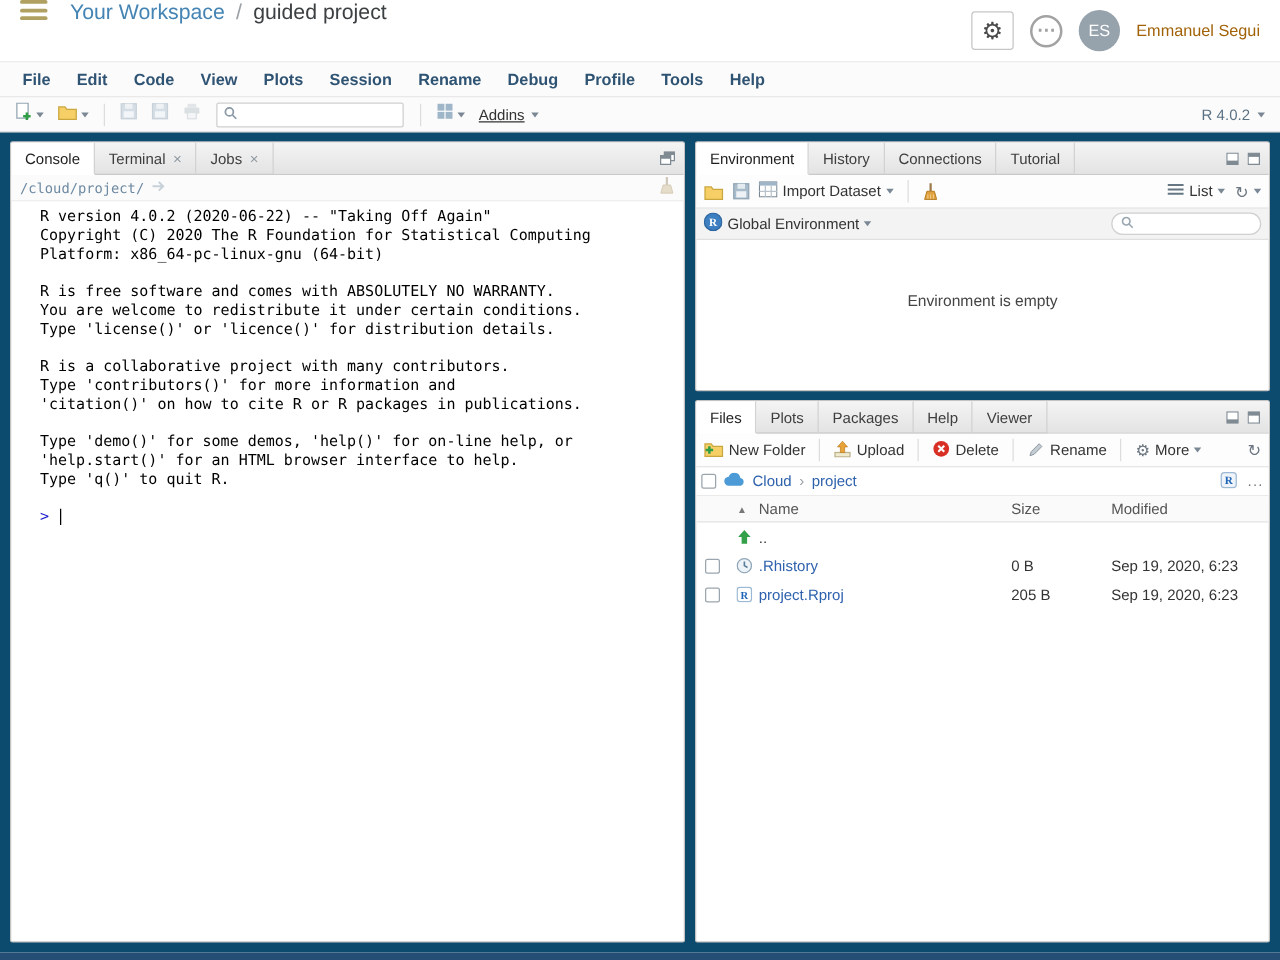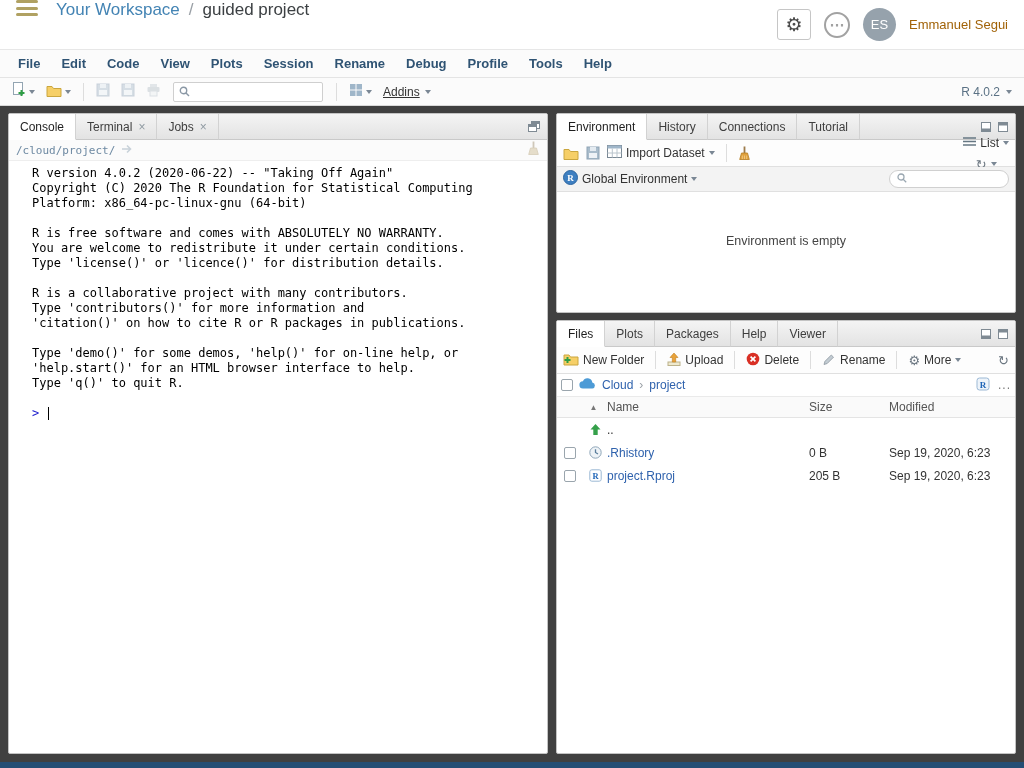--- a/index.html
+++ b/index.html
@@ -43,21 +43,21 @@
   .goto-box { display:flex; align-items:center; width:150px; height:20px; border:1px solid #cfcfcf;
               border-radius:2px; background:#fff; padding:0 5px; gap:5px; margin:0 4px; }
   .goto-box input { border:none; outline:none; width:100%; font-size:11px; color:#333;
                     font-family:"Liberation Sans",sans-serif; background:transparent;margin-top:40px; }
   .goto-box input::placeholder { color:#9aa3ab; }
   .addins { font-size:12px; color:#333; display:flex; align-items:center; gap:5px; }
   .r-version { margin-left:auto; color:#5a7184; font-size:12px; display:flex; gap:6px;
                align-items:center; padding-right:4px; cursor:pointer; }
 
   
-  .workspace { flex:1; background:#404040; padding:7px 8px 8px; display:flex; gap:8px; overflow:hidden; }
+  .workspace { flex:1; background:#0c4a6e; padding:7px 8px 8px; display:flex; gap:8px; overflow:hidden; }
   .pane { background:#fff; border:1px solid #c3c3c3; border-radius:2px;
           display:flex; flex-direction:column; overflow:hidden; }
   .left-pane { width:540px; flex:none; }
   .right-col { flex:1; display:flex; flex-direction:column; gap:7px; }
   .env-pane { height:200px; flex:none; }
   .files-pane { flex:1; }
 
   .tabbar { height:26px; background:linear-gradient(#f4f4f4,#e3e3e3); border-bottom:1px solid #c9c9c9;
             display:flex; align-items:stretch; flex:none; }
   .tab { padding:0 11px; display:flex; align-items:center; gap:6px; font-size:12px; color:#3e3e3e;
@@ -78,21 +78,21 @@
                       color:#000; white-space:pre-wrap; }
   .prompt-row { margin-top:15px; display:flex; align-items:center;
                 font-family:"DejaVu Sans Mono",monospace; font-size:12px; }
   .prompt { color:#1a1acc; }
   .cursor { width:1px; height:13px; background:#000; margin-left:9px; }
 
   
   .pane-toolbar { height:27px; background:#fdfdfd; border-bottom:1px solid #e0e0e0; display:flex;
                   align-items:center; padding:0 6px; gap:7px; font-size:12px; color:#333; flex:none; }
   .pt-btn { display:flex; align-items:center; gap:4px; cursor:pointer; white-space:nowrap; }
-  .pt-right { margin-left:auto; display:flex; align-items:center; gap:8px;flex-direction:column; }
+  .pt-right { margin-left:auto; display:flex; align-items:center; gap:8px; }
   .glyph { color:#6b7680; font-size:13px; line-height:1; }
 
   .env-scope { height:25px; background:#f3f3f3; border-bottom:1px solid #e0e0e0; display:flex;
                align-items:center; padding:0 6px; gap:6px; font-size:12px; color:#333; flex:none; }
   .env-search { margin-left:auto; display:flex; align-items:center; border:1px solid #d0d0d0;
                 border-radius:10px; background:#fff; height:18px; width:120px; padding:0 7px; gap:4px; }
   .env-search input { border:none; outline:none; width:100%; font-size:11px; background:transparent; }
   .env-body { flex:1; display:flex; justify-content:center; padding-top:42px;
               font-size:12.5px; color:#444; }
 

